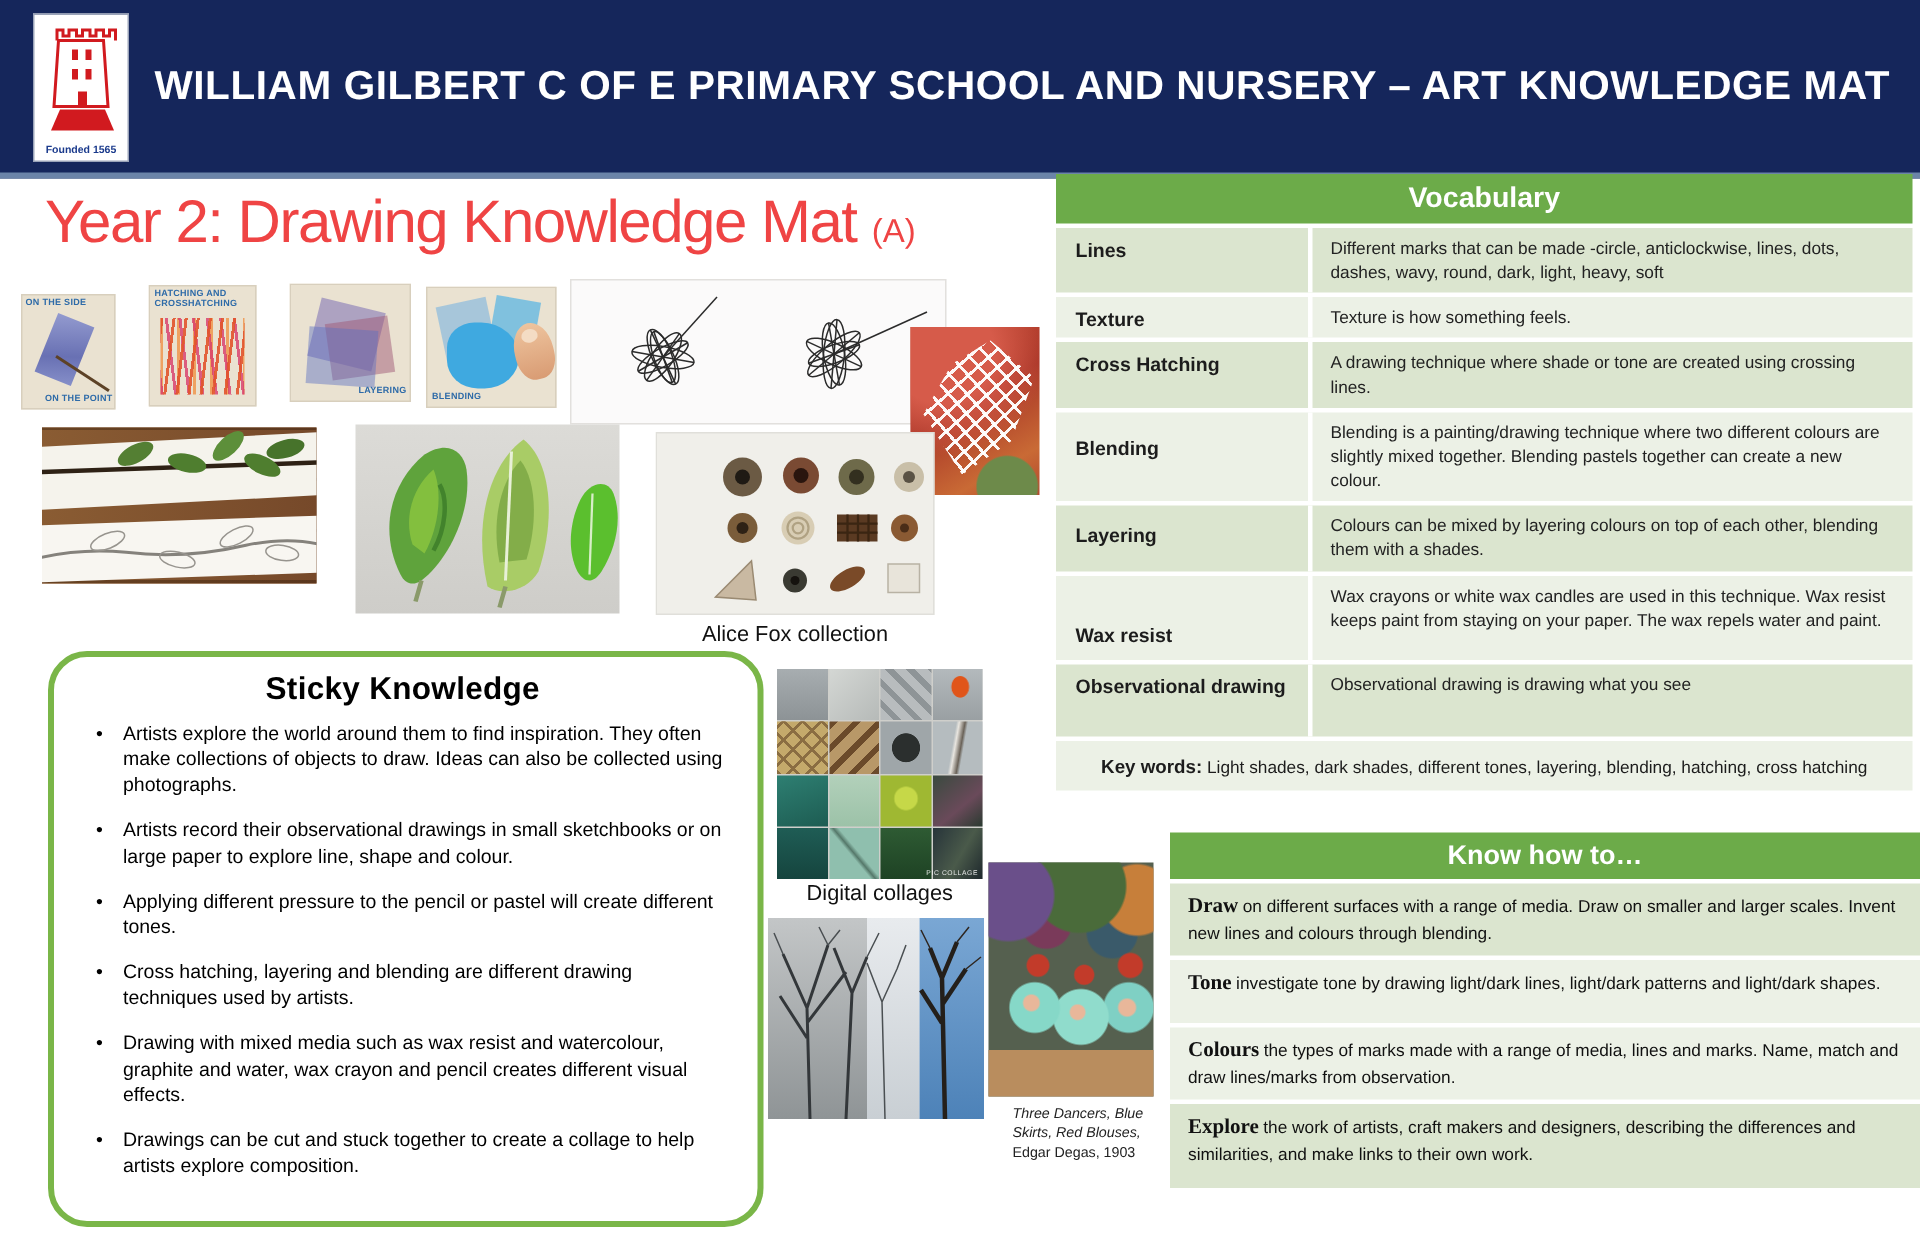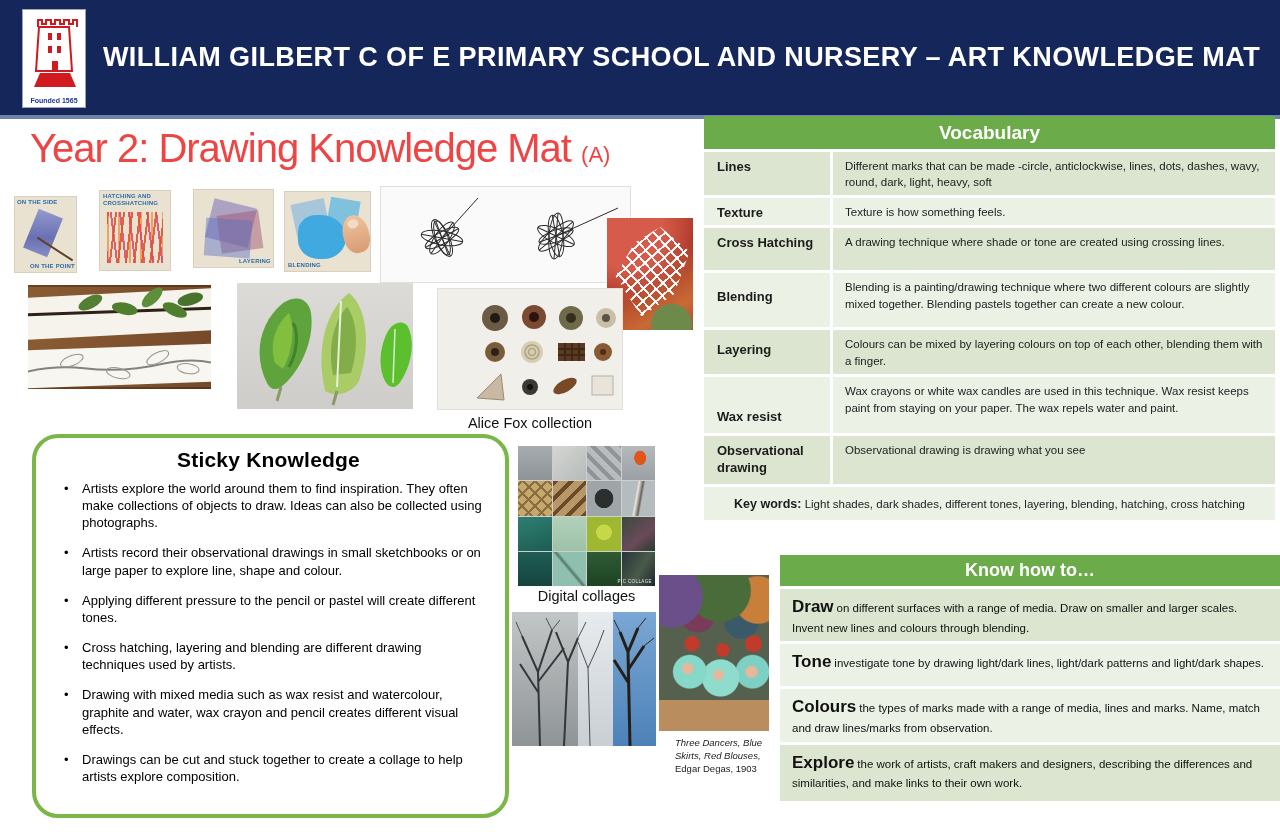--- a/index.html
+++ b/index.html
@@ -112,32 +112,32 @@
       radial-gradient(circle at 35% 26%,#7a3a5a 0 12%,transparent 13%),
       radial-gradient(circle at 75% 30%,#3a5a6a 0 12%,transparent 13%);}
 
   
   .vocab{position:absolute;left:704px;top:116px;width:571px;}
   .table-header{height:33px;background:#6cab49;color:#fff;font-weight:bold;font-size:19px;
                 display:flex;align-items:center;justify-content:center;margin-bottom:3px;}
   .vrow{display:flex;margin-bottom:3px;}
   .band-a{background:#dbe5cf;}
   .band-b{background:#ecf1e6;}
-  .vterm{width:126px;box-sizing:border-box;padding:7px 6px 4px 13px;font-weight:bold;font-size:13px;line-height:1.25;}
+  .vterm{width:168px;box-sizing:border-box;padding:7px 6px 4px 13px;font-weight:bold;font-size:13px;line-height:1.25;}
   .vdef{flex:1;box-sizing:border-box;border-left:3px solid #fff;padding:6px 12px 5px 12px;
         font-size:11.5px;line-height:1.4;color:#222;}
   .keywords{box-sizing:border-box;padding:8px 30px 6px 30px;text-align:center;font-size:11.5px;line-height:1.45;}
   .keywords b{font-size:12.5px;}
 
   
   .knowhow{position:absolute;left:780px;top:555px;width:500px;}
   .knowhow .table-header{height:31px;font-size:18px;}
   .krow{box-sizing:border-box;padding:6px 12px 5px 12px;font-size:11.5px;line-height:1.45;
         margin-bottom:3px;color:#111;}
-  .krow b{font-size:17px;margin-right:3px;}
+  .krow b{font-size:14px;margin-right:3px;font-family:Liberation Serif, serif;}
 
   .vrow,.krow,.keywords{min-height:10px;}
 </style>
 </head>
 <body>
 
 <div class="page">
 
   <div class="banner">
     <div class="logo">
@@ -397,21 +397,21 @@
     <div class="vrow band-a" style="min-height:42px;">
       <div class="vterm">Cross Hatching</div>
       <div class="vdef">A drawing technique where shade or tone are created using crossing lines.</div>
     </div>
     <div class="vrow band-b" style="min-height:54px;">
       <div class="vterm" style="padding-top:16px;">Blending</div>
       <div class="vdef">Blending is a painting/drawing technique where two different colours are slightly mixed together. Blending pastels together can create a new colour.</div>
     </div>
     <div class="vrow band-a" style="min-height:44px;">
       <div class="vterm" style="padding-top:12px;">Layering</div>
-      <div class="vdef">Colours can be mixed by layering colours on top of each other, blending them with a finger.</div>
+      <div class="vdef">Colours can be mixed by layering colours on top of each other, blending them with a shades.</div>
     </div>
     <div class="vrow band-b" style="min-height:56px;">
       <div class="vterm" style="padding-top:32px;">Wax resist</div>
       <div class="vdef">Wax crayons or white wax candles are used in this technique. Wax resist keeps paint from staying on your paper. The  wax repels water and paint.</div>
     </div>
     <div class="vrow band-a" style="min-height:48px;">
       <div class="vterm">Observational drawing</div>
       <div class="vdef">Observational drawing is drawing what you see</div>
     </div>
     <div class="keywords band-b">

